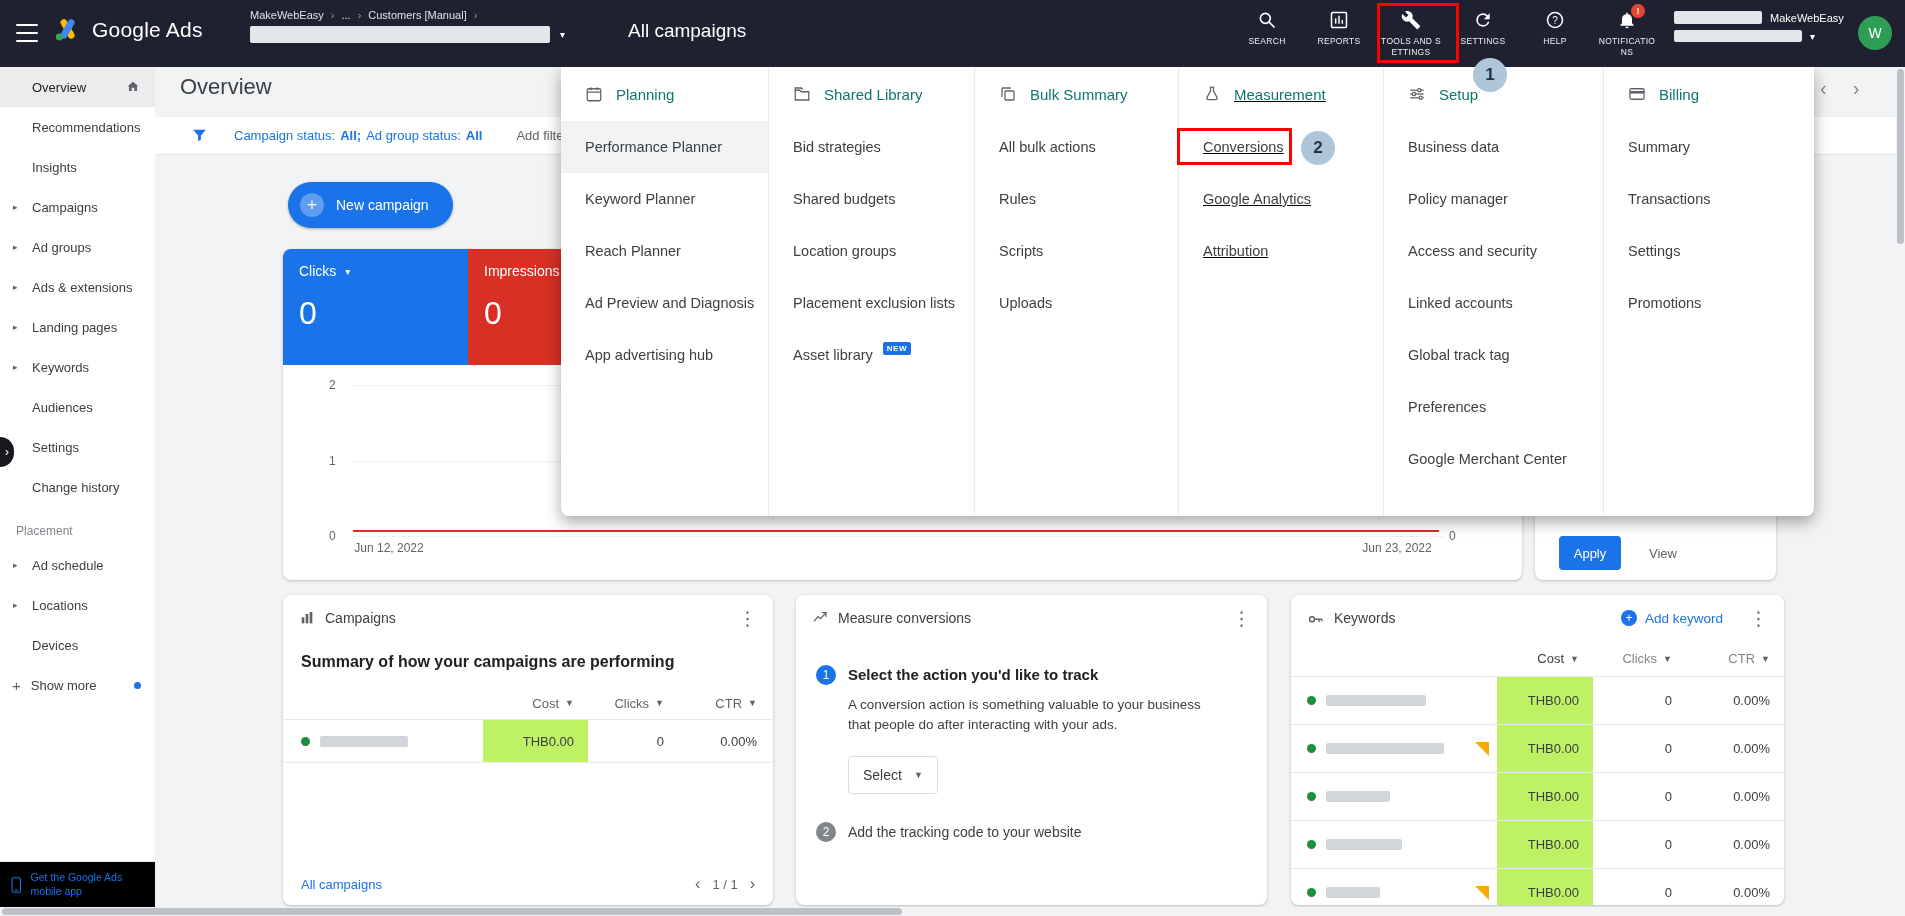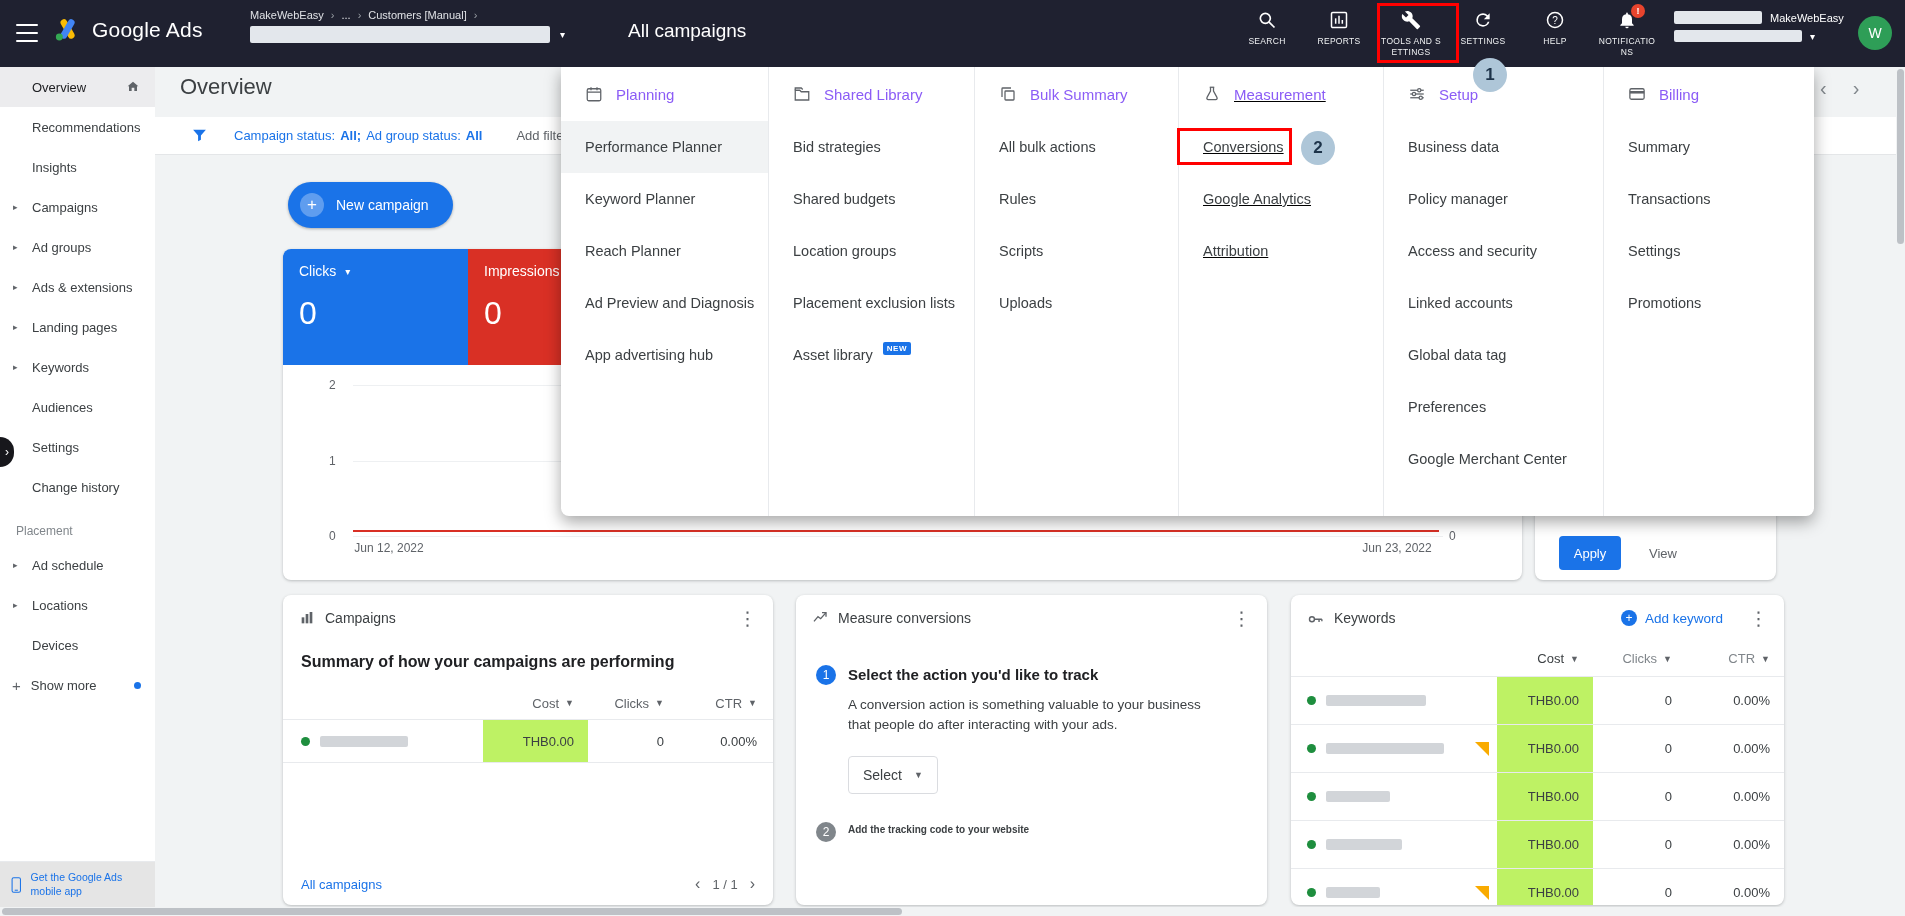--- a/index.html
+++ b/index.html
@@ -42,21 +42,21 @@
   
   .sidebar { position:absolute; left:0; top:67px; width:155px; bottom:9px; background:#fff; z-index:40; }
   .side-item { position:relative; height:40px; display:flex; align-items:center; padding-left:32px; font-size:13px; color:#3c4043; cursor:pointer; }
   .side-item.selected { background:#ececee; color:#202124; }
   .exp { position:absolute; left:13px; font-size:9px; color:#5f6368; }
   .side-home { position:absolute; right:14px; }
   .suggested-label { height:28px; margin-top:10px; display:flex; align-items:center; padding-left:16px; font-size:12px; color:#80868b; }
   .show-more { position:relative; height:40px; display:flex; align-items:center; gap:10px; padding-left:12px; font-size:13px; color:#3c4043; cursor:pointer; }
   .plus-glyph { font-size:15px; color:#5f6368; }
   .blue-dot { position:absolute; right:14px; width:7px; height:7px; border-radius:50%; background:#1a73e8; }
-  .mobile-promo { position:absolute; left:0; right:0; bottom:0; height:46px; border-top:1px solid #e8eaed; display:flex; align-items:center; gap:8px; padding:0 10px; cursor:pointer; background:#e5e5e5; }
+  .mobile-promo { position:absolute; left:0; right:0; bottom:0; height:46px; border-top:1px solid #e8eaed; display:flex; align-items:center; gap:8px; padding:0 10px; cursor:pointer; background:#000000; }
   .mobile-promo-text { font-size:10.5px; color:#1a73e8; line-height:1.25; }
   .nav-collapse-tab { position:absolute; left:0; top:437px; width:14px; height:30px; background:#17171c; border-radius:0 16px 16px 0; z-index:60; color:#fff; display:flex; align-items:center; justify-content:center; font-size:12px; cursor:pointer; }
 
   
   .page-title { position:absolute; left:180px; top:74px; font-size:22px; color:#3c4043; z-index:5; }
   .pager { position:absolute; left:1820px; top:77px; display:flex; gap:26px; font-size:20px; color:#80868b; z-index:5; }
   .pager span { cursor:pointer; }
   .filter-bar { position:absolute; left:155px; top:117px; width:1741px; height:38px; background:#fff; border-bottom:1px solid #e4e6e8; display:flex; align-items:center; z-index:5; }
   .funnel { margin-left:36px; }
   .filter-text { display:flex; gap:5px; margin-left:26px; font-size:13px; color:#1a73e8; cursor:pointer; }
@@ -82,21 +82,21 @@
 
   
   .status-card { position:absolute; left:1535px; top:300px; width:241px; height:280px; background:#fff; border-radius:8px; box-shadow:0 1px 3px rgba(60,64,67,.3); z-index:3; }
   .apply-btn { position:absolute; left:24px; bottom:10px; width:62px; height:34px; background:#1a73e8; color:#fff; border:none; border-radius:4px; font-size:13px; cursor:pointer; font-family:inherit; }
   .view-link { position:absolute; left:114px; bottom:19px; font-size:13px; color:#5f6368; cursor:pointer; }
 
   
   .tools-menu { position:absolute; left:561px; top:67px; width:1253px; height:449px; background:#fff; display:flex; z-index:100; box-shadow:0 6px 16px rgba(0,0,0,.35); border-radius:0 0 8px 8px; }
   .menu-col { border-right:1px solid #e8eaed; height:100%; }
   .menu-col:last-child { border-right:none; border-radius:0 0 8px 0; }
-  .menu-col-header { height:54px; display:flex; align-items:center; gap:13px; padding-left:24px; font-size:15px; color:#8b5cf6; }
+  .menu-col-header { height:54px; display:flex; align-items:center; gap:13px; padding-left:24px; font-size:15px; color:#0f766e; }
   .menu-item { height:52px; display:flex; align-items:center; padding-left:24px; font-size:14.5px; color:#3c4043; cursor:pointer; }
   .menu-item.hl { background:#f1f3f4; }
   .new-badge { margin-left:10px; background:#1a73e8; color:#fff; font-size:8px; font-weight:bold; padding:2px 4px; border-radius:2px; transform:translateY(-7px); letter-spacing:.5px; }
 
   
   .card { position:absolute; background:#fff; border-radius:8px; box-shadow:0 1px 3px rgba(60,64,67,.3); overflow:hidden; z-index:4; }
   #campaigns-card { left:283px; top:595px; width:490px; height:310px; }
   #measure-card  { left:796px; top:595px; width:471px; height:310px; }
   #keywords-card { left:1291px; top:595px; width:493px; height:310px; }
   .card-header { height:46px; display:flex; align-items:center; padding:0 16px; gap:10px; }
@@ -117,21 +117,21 @@
   .camp-footer { position:absolute; left:0; right:0; bottom:12px; display:flex; align-items:center; padding:0 18px; }
   .link-blue { color:#1a73e8; font-size:13px; cursor:pointer; text-decoration:none; }
   .mini-pager { margin-left:auto; display:flex; align-items:center; gap:12px; color:#5f6368; font-size:13px; }
   .mini-pager .chev { font-size:16px; cursor:pointer; }
 
   .step-row { display:flex; align-items:flex-start; gap:12px; padding:0 20px; margin-top:24px; }
   .step-row.second { margin-top:28px; }
   .step-circle { width:20px; height:20px; border-radius:50%; color:#fff; font-size:12px; display:flex; align-items:center; justify-content:center; flex:none; background:#1a73e8; }
   .step-circle.gray { background:#80868b; }
   .step-title { font-size:15px; font-weight:bold; color:#202124; padding-top:1px; }
-  .step-title2 { font-size:10px; color:#3c4043; padding-top:2px;font-weight:bold; }
+  .step-title2 { font-size:14px; color:#3c4043; padding-top:2px; }
   .step-body { padding:10px 24px 0 52px; font-size:13.5px; color:#3c4043; line-height:1.5; max-width:440px; }
   .select-btn { margin:20px 0 0 52px; display:inline-flex; align-items:center; gap:12px; border:1px solid #dadce0; background:#fff; border-radius:4px; padding:10px 14px; font-size:14px; color:#3c4043; cursor:pointer; font-family:inherit; }
   .select-btn .dd { font-size:9px; color:#5f6368; }
 
   .add-keyword { margin-left:auto; display:flex; align-items:center; gap:8px; color:#1a73e8; font-size:13.5px; cursor:pointer; }
   .add-plus { width:16px; height:16px; border-radius:50%; background:#1a73e8; color:#fff; font-size:12px; display:flex; align-items:center; justify-content:center; }
   .kw-head { margin-top:0; border-bottom:1px solid #e8eaed; height:36px; }
   .kw-row { height:48px; border-top:none; border-bottom:1px solid #e8eaed; }
   .fold { width:0; height:0; border-top:14px solid #f9ab00; border-left:14px solid transparent; margin-left:auto; margin-right:8px; align-self:center; }
 
@@ -635,21 +635,21 @@
       <div class="menu-item">
           <span>Policy manager</span>
         </div>
       <div class="menu-item">
           <span>Access and security</span>
         </div>
       <div class="menu-item">
           <span>Linked accounts</span>
         </div>
       <div class="menu-item">
-          <span>Global data tag</span>
+          <span>Global track tag</span>
         </div>
       <div class="menu-item">
           <span>Preferences</span>
         </div>
       <div class="menu-item">
           <span>Google Merchant Center</span>
         </div>
     </div>
     <div class="menu-col" style="flex:0 0 210px;">
       <div class="menu-col-header">

